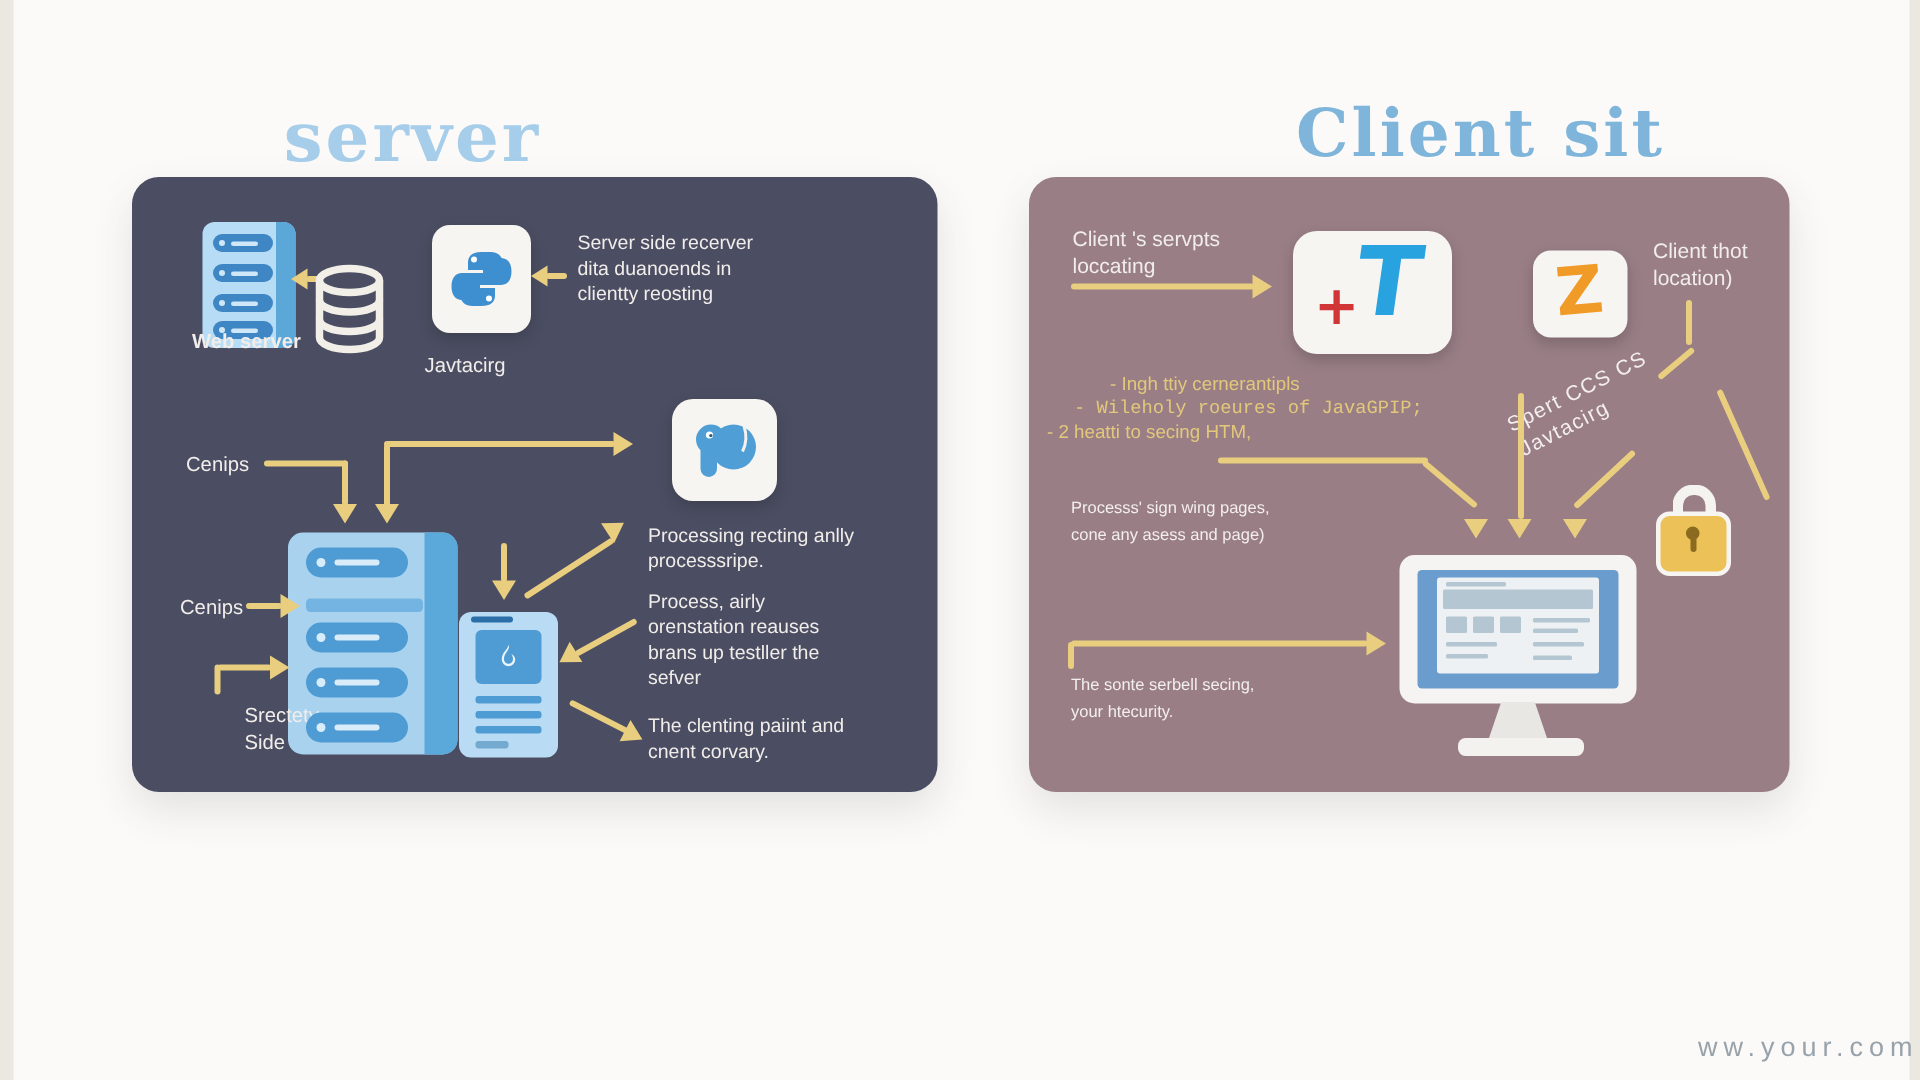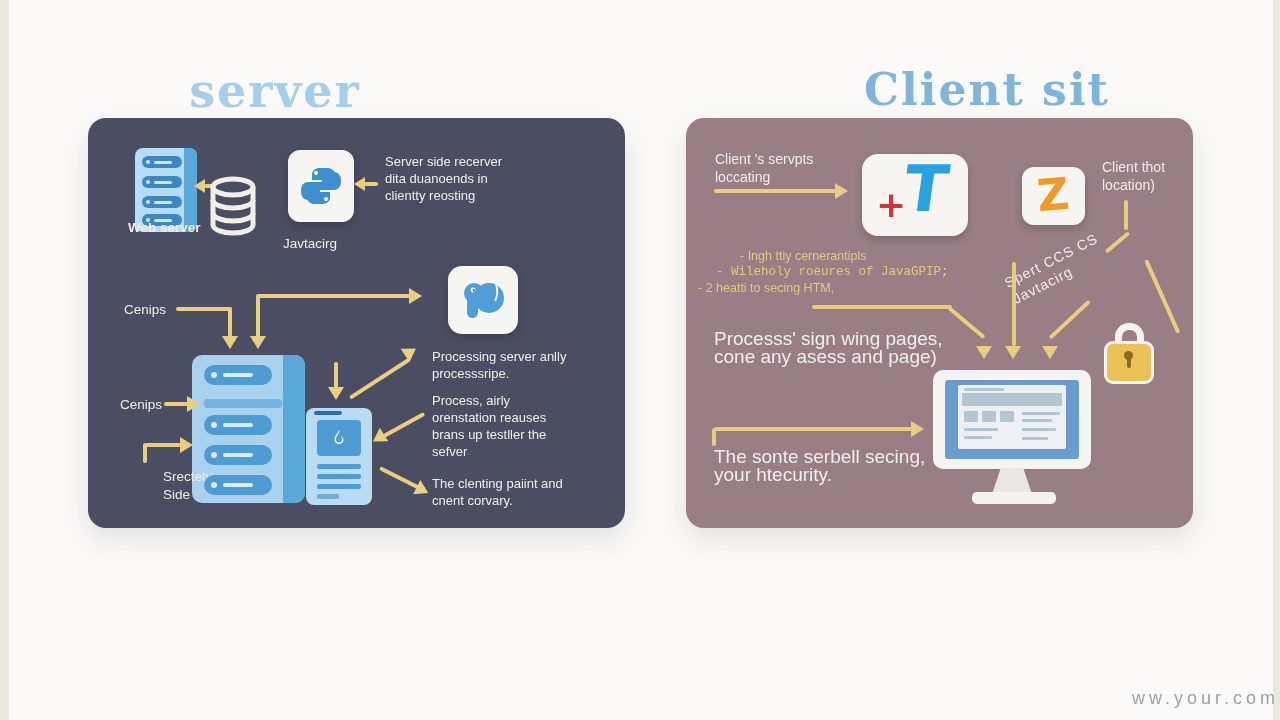--- a/index.html
+++ b/index.html
@@ -65,21 +65,21 @@
   .lock-hole{position:absolute;left:1124px;top:351px;width:9px;height:9px;background:#8a6b20;border-radius:50%;}
   .lock-stem{position:absolute;left:1126.5px;top:357px;width:4px;height:11px;background:#8a6b20;border-radius:2px;}
   .vs-circle{
     position:absolute;left:611px;top:308px;width:86px;height:86px;border-radius:50%;
     background:#e9eff7;display:flex;align-items:center;justify-content:center;
     box-shadow:0 6px 16px rgba(80,110,150,.18);
     color:#4a9dcf;font-size:30px;font-weight:bold;letter-spacing:1px;
   }
   .watermark{position:absolute;left:1132px;top:688px;color:#98a2aa;font-size:18px;letter-spacing:4px;white-space:nowrap;}
   .diag-note{position:absolute;left:1002px;top:242px;width:140px;color:#f3eef0;font-size:14px;line-height:18px;white-space:pre;transform:rotate(-27deg);letter-spacing:1px;}
-  .bignote{font-size:19px;line-height:18px;color:#f3eef0;}
+  .bignote{font-size:11px;line-height:18px;color:#f3eef0;}
 </style>
 </head>
 <body>
 
 <div id="stage">
 
   <div class="edge" style="left:0;width:9px;"></div>
   <div class="edge" style="left:1273px;width:7px;"></div>
 
   <div class="title" style="left:130px;width:290px;font-size:46px;color:#a6cde9;">server side</div>
@@ -133,21 +133,21 @@
   <div class="icon-card" style="left:448px;top:266px;width:70px;height:68px;">
     <svg style="position:absolute;left:11px;top:10px;" width="48" height="48" viewBox="0 0 48 48">
       <circle cx="30" cy="22" r="15" fill="#4f9fd6"></circle>
       <circle cx="15" cy="17" r="10" fill="#4f9fd6"></circle>
       <rect x="8" y="16" width="11" height="26" rx="5.5" fill="#4f9fd6"></rect>
       <circle cx="14" cy="14" r="2.4" fill="#fff"></circle>
       <circle cx="14.9" cy="14.4" r="1.1" fill="#2b5a80"></circle>
       <path d="M37 8q3 9-1 17" stroke="#f4f2ef" stroke-width="2" fill="none"></path>
     </svg>
   </div>
-  <div class="note" style="left:432px;top:348px;">Processing server anlly
+  <div class="note" style="left:432px;top:348px;">Processing recting anlly
 processsripe.</div>
 
   <div class="tower">
     <i class="trow" style="top:10px;"></i>
     <i class="tbar" style="top:44px;"></i>
     <i class="trow" style="top:60px;"></i>
     <i class="trow" style="top:90px;"></i>
     <i class="trow" style="top:120px;"></i>
   </div>
 

